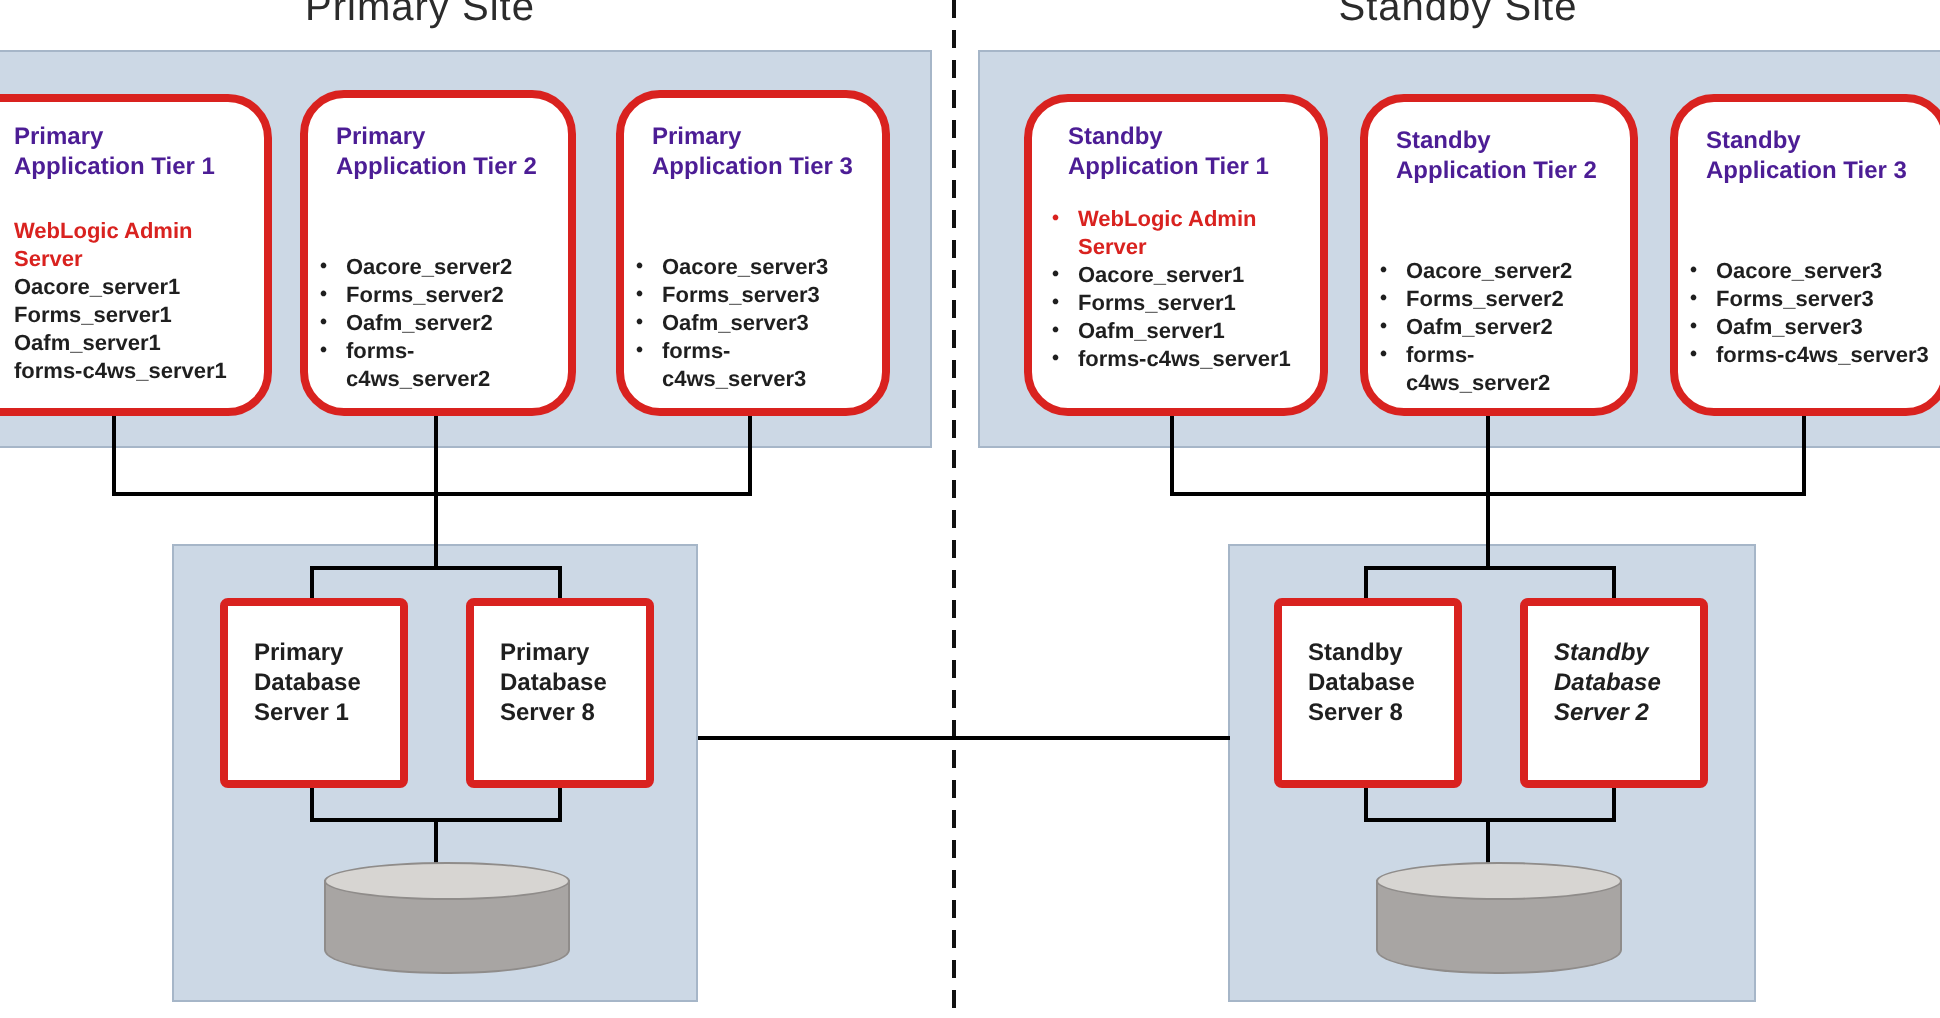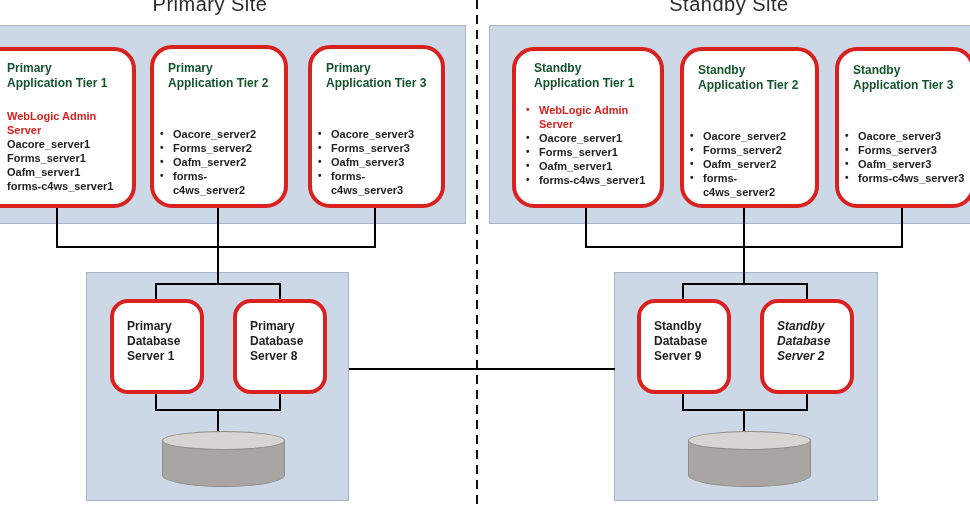--- a/index.html
+++ b/index.html
@@ -13,36 +13,36 @@
   }
   .site-box{
     position:absolute; box-sizing:border-box;
     background:#ccd8e5; border:1px solid #a6b6c8;
   }
   .tier{
     position:absolute; box-sizing:border-box; background:#ffffff;
     border:4px solid #d9221f; border-radius:22px; overflow:hidden;
   }
   .tier-heading{
-    font-size:12px; font-weight:bold; color:#14532d; line-height:15px;
+    font-size:12px; font-weight:bold; color:#4c1d95; line-height:15px;
     white-space:pre-line;
   }
   .tier-list{margin:0;}
   .tier-item{
     display:flex; align-items:flex-start;
     font-size:11px; font-weight:bold; color:#1f1f1f; line-height:14px;
   }
   .tier-item .blt{
     width:10px; margin-left:-8px; margin-right:3px; flex:0 0 auto;
     font-size:10px; line-height:14px;
   }
   .tier-item.red{color:#d9221f;}
   .db-box{
     position:absolute; box-sizing:border-box; background:#ffffff;
-    border:4px solid #d9221f; border-radius:18px;
+    border:4px solid #d9221f; border-radius:4px;
     width:94px; height:95px; top:299px;
     padding:16px 4px 0 13px;
     font-size:12px; font-weight:bold; color:#1f1f1f; line-height:15px;
   }
   .vl,.hl{position:absolute; background:#000000;}
   .vl{width:2px;} .hl{height:2px;}
   .divider{
     position:absolute; left:476px; top:0; width:2px; height:509px;
     background:repeating-linear-gradient(180deg,#111 0 9px,transparent 9px 15px);
   }
@@ -245,21 +245,21 @@
         </div>
       <div class="tier-item">
           <span class="blt">•</span>
           <span>forms-c4ws_server3</span>
         </div>
     </div>
   </div>
 
   <div class="db-box" style="left:110px;">Primary Database Server 1</div>
   <div class="db-box" style="left:233px;">Primary Database Server 8</div>
-  <div class="db-box" style="left:637px;">Standby Database Server 9</div>
+  <div class="db-box" style="left:637px;">Standby Database Server 8</div>
   <div class="db-box" style="left:760px;font-style:italic;">Standby Database Server 2</div>
 
   <div class="cyl" style="left:162px;top:431px;">
     <div class="cyl-body"></div>
     <div class="cyl-top"></div>
   </div>
   <div class="cyl" style="left:688px;top:431px;">
     <div class="cyl-body"></div>
     <div class="cyl-top"></div>
   </div>

